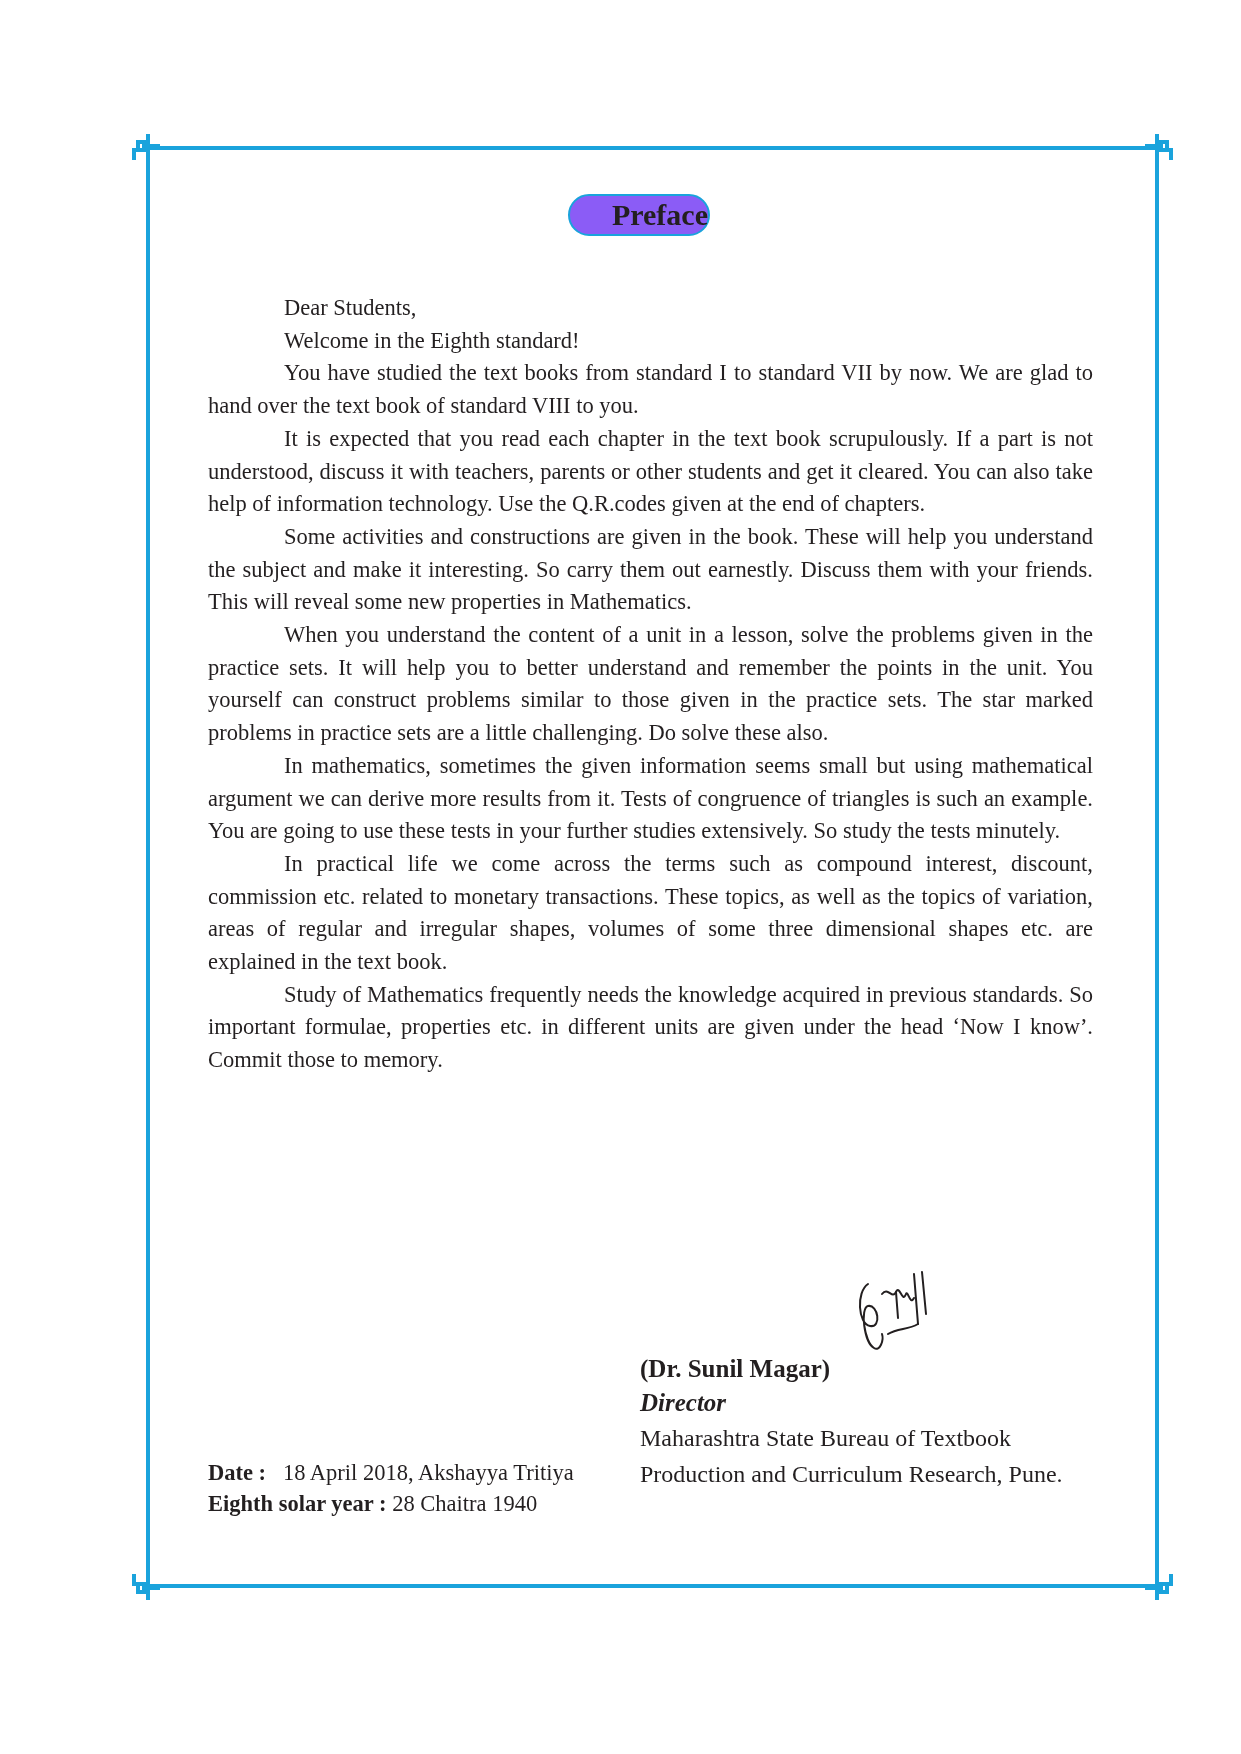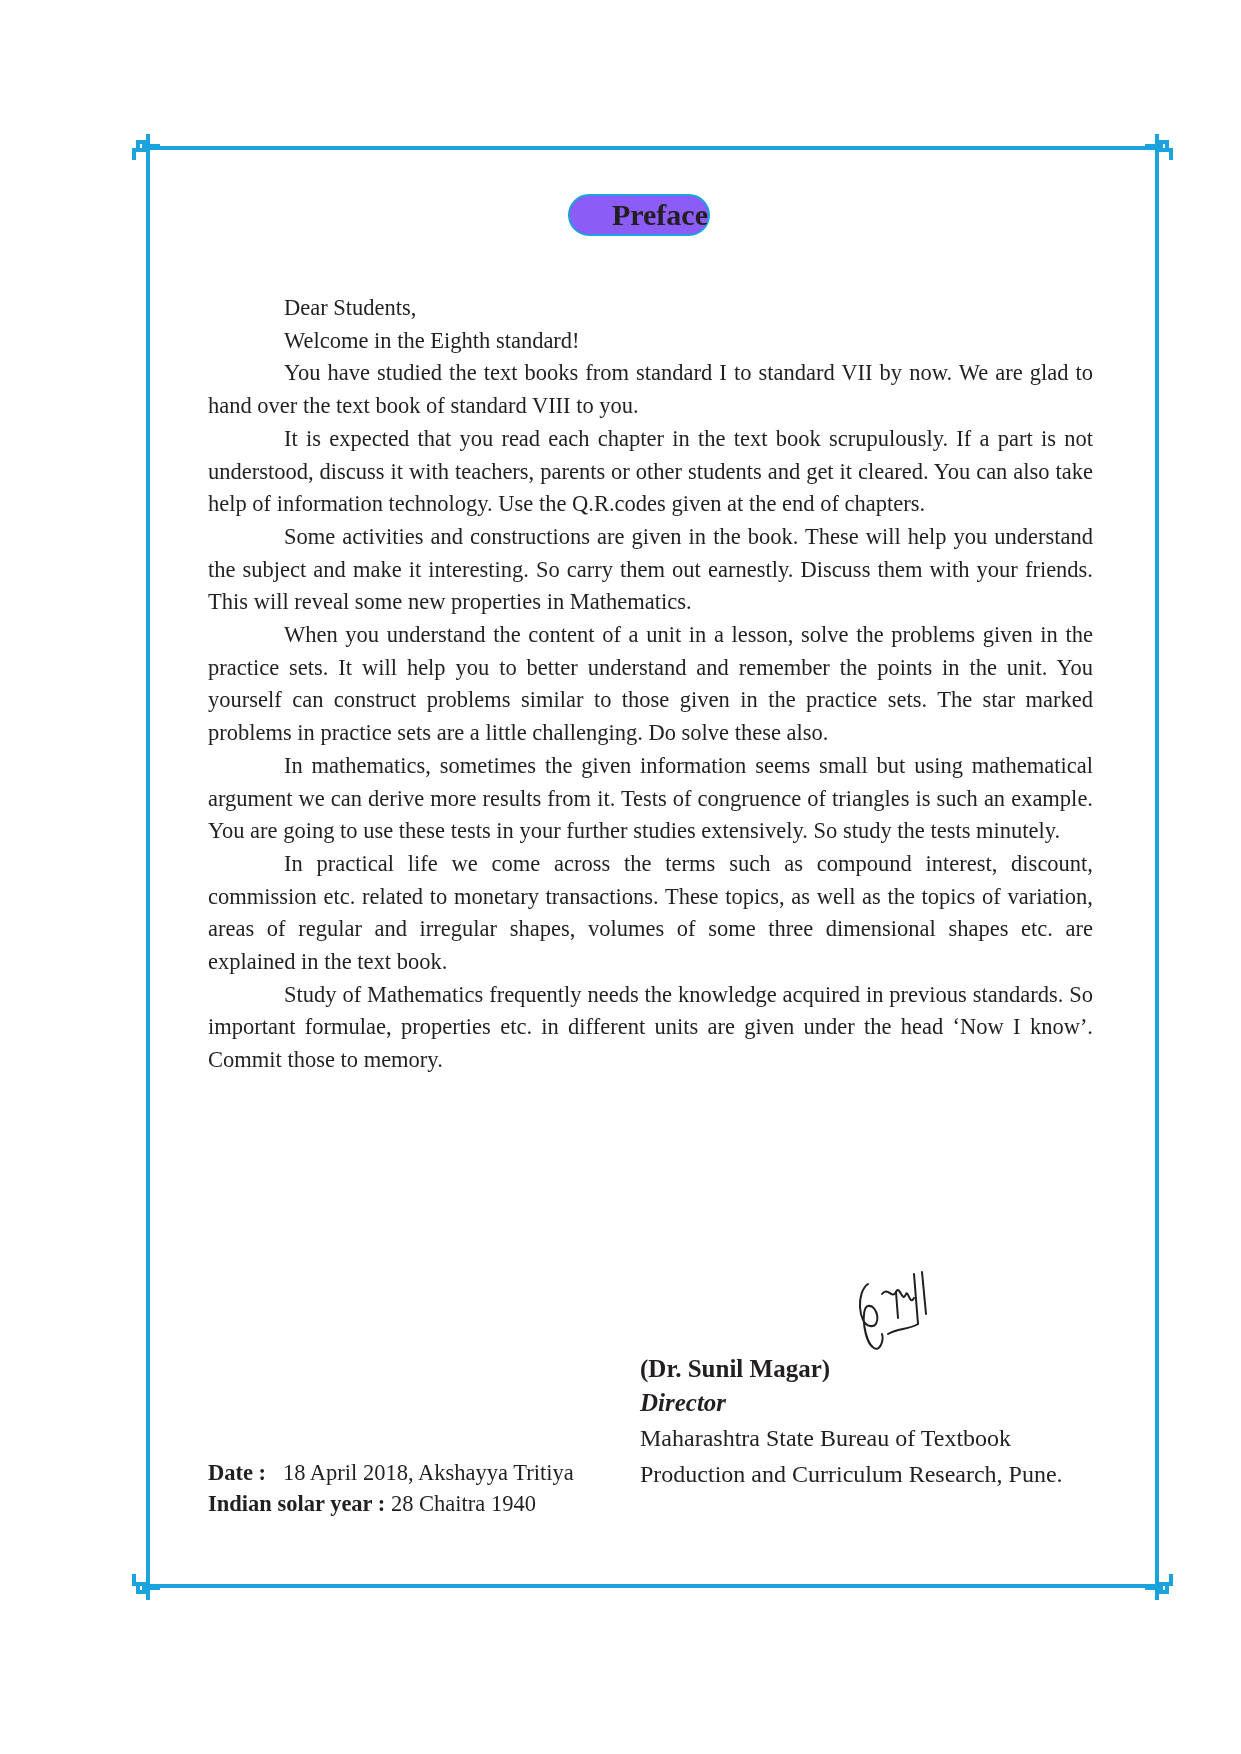--- a/index.html
+++ b/index.html
@@ -105,16 +105,16 @@
   <div class="sig-org">Maharashtra State Bureau of Textbook</div>
   <div class="sig-org">Production and Curriculum Research, Pune.</div>
 </div>
 
 <div class="date-block">
   <div>
     <b>Date :</b>&nbsp;&nbsp;
     <span>18 April 2018, Akshayya Tritiya</span>
   </div>
   <div>
-    <b>Indian solar year :</b>
+    <b>Eighth solar year :</b>
     <span>28 Chaitra 1940</span>
   </div>
 </div>
 
 </body></html>

